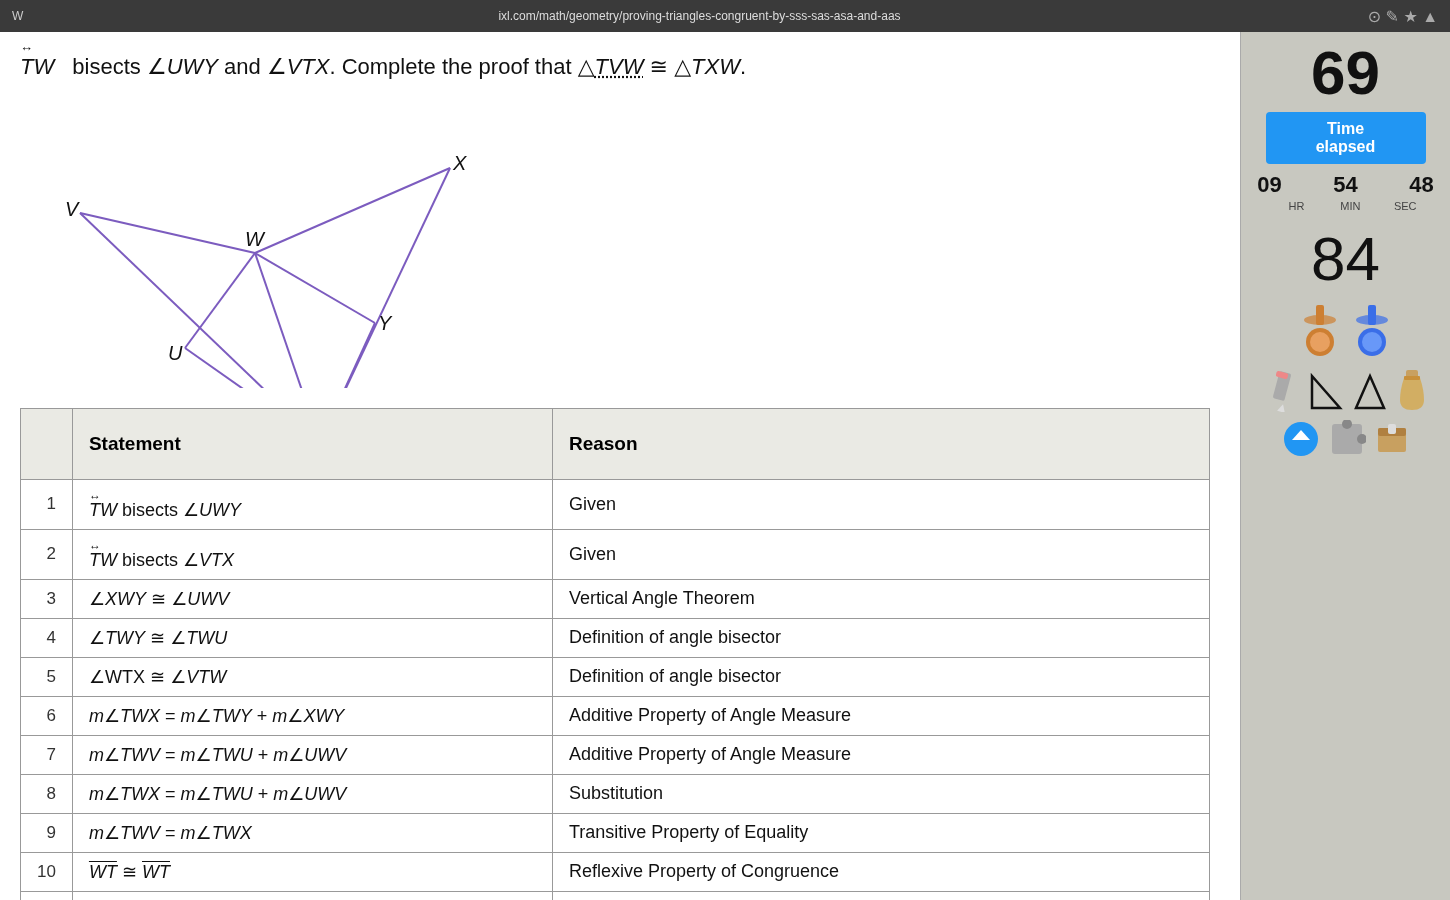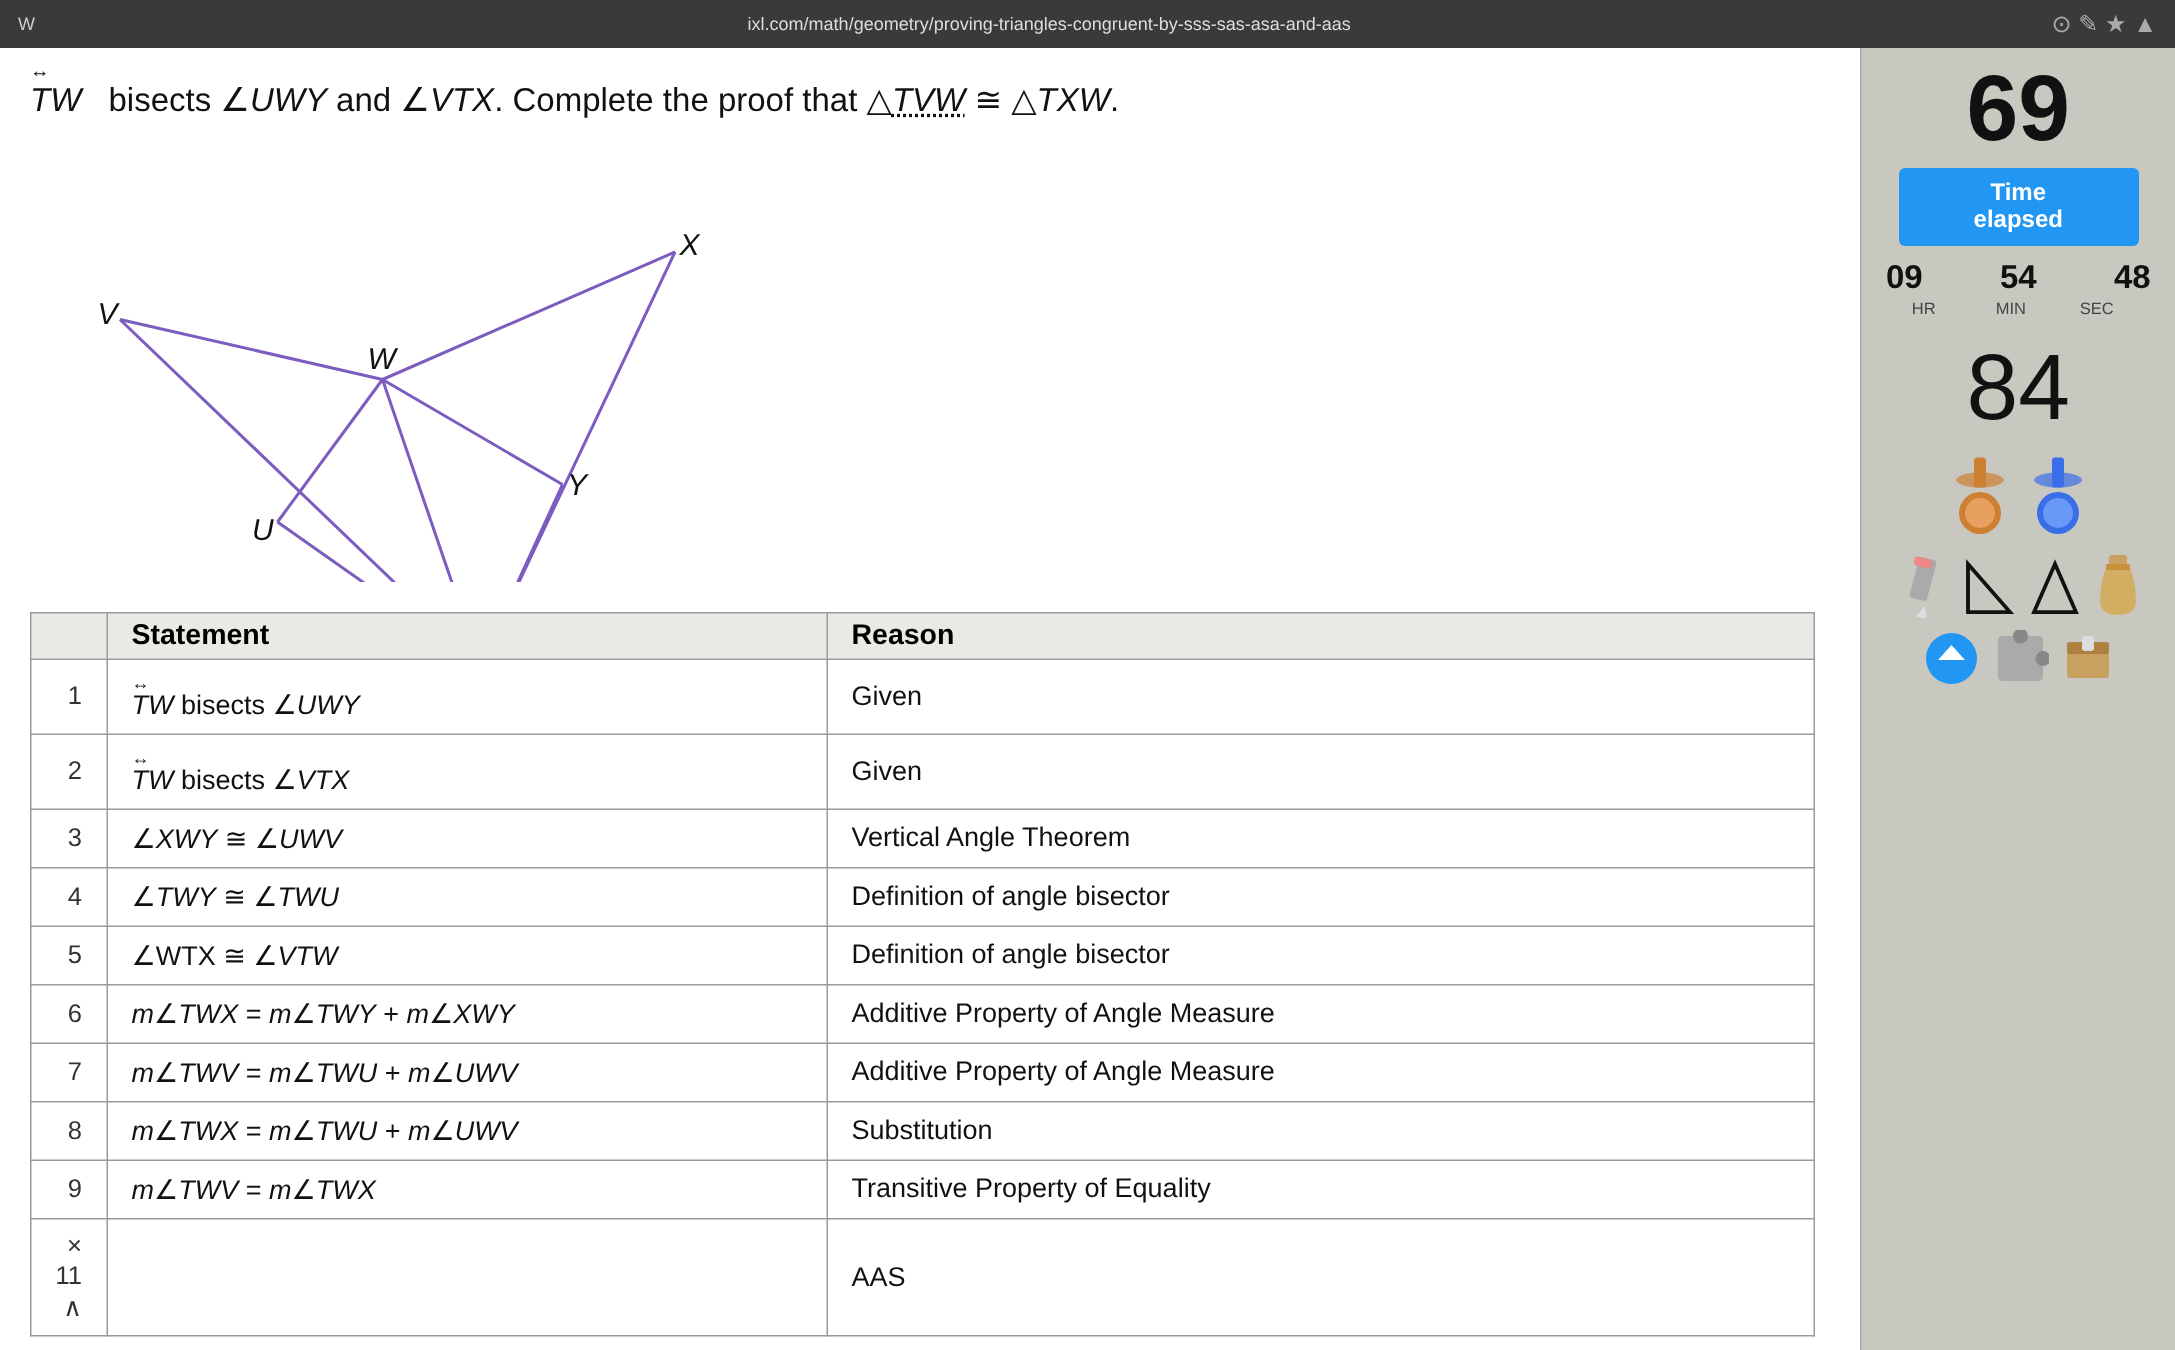--- a/index.html
+++ b/index.html
@@ -64,21 +64,21 @@
 
     
     .proof-table {
       width: 100%;
       border-collapse: collapse;
       background: rgba(255,255,255,0.3);
       font-size: 18px;
     }
     .proof-table thead tr th {
       border: 1px solid #999;
-      padding: 4px 16px;
+      padding: 24px 16px;
       text-align: left;
       font-weight: bold;
       background: rgba(220,220,210,0.6);
       font-size: 19px;
     }
     .proof-table tbody tr td {
       border: 1px solid #999;
       padding: 8px 16px;
       vertical-align: middle;
       color: #111;
@@ -142,21 +142,21 @@
 
     .timer-labels {
       display: flex;
       gap: 8px;
       font-size: 11px;
       color: #444;
       margin-bottom: 16px;
     }
     .timer-labels span {
       min-width: 30px;
-      text-align: left;
+      text-align: right;
     }
 
     .smartscore-box {
       background: #c0392b;
       color: white;
       text-align: center;
       padding: 6px 16px;
       border-radius: 4px;
       font-size: 14px;
       font-weight: bold;
@@ -324,20 +324,27 @@
           <td><span style="font-style:italic;">m</span>∠<span style="font-style:italic;">TWX</span> = <span style="font-style:italic;">m</span>∠<span style="font-style:italic;">TWU</span> + <span style="font-style:italic;">m</span>∠<span style="font-style:italic;">UWV</span></td>
           <td>Substitution</td>
         </tr>
 
         <tr>
           <td>9</td>
           <td><span style="font-style:italic;">m</span>∠<span style="font-style:italic;">TWV</span> = <span style="font-style:italic;">m</span>∠<span style="font-style:italic;">TWX</span></td>
           <td>Transitive Property of Equality</td>
         </tr>
 
+        <tr>
+          <td>10</td>
+          <td>
+            <span style="text-decoration:overline; font-style:italic;">WT</span> ≅ <span style="text-decoration:overline; font-style:italic;">WT</span>
+          </td>
+          <td>Reflexive Property of Congruence</td>
+        </tr>
 
         <tr>
           <td>× 11 ∧</td>
           <td></td>
           <td>AAS</td>
         </tr>
       </tbody>
     </table>
   </div>
 

